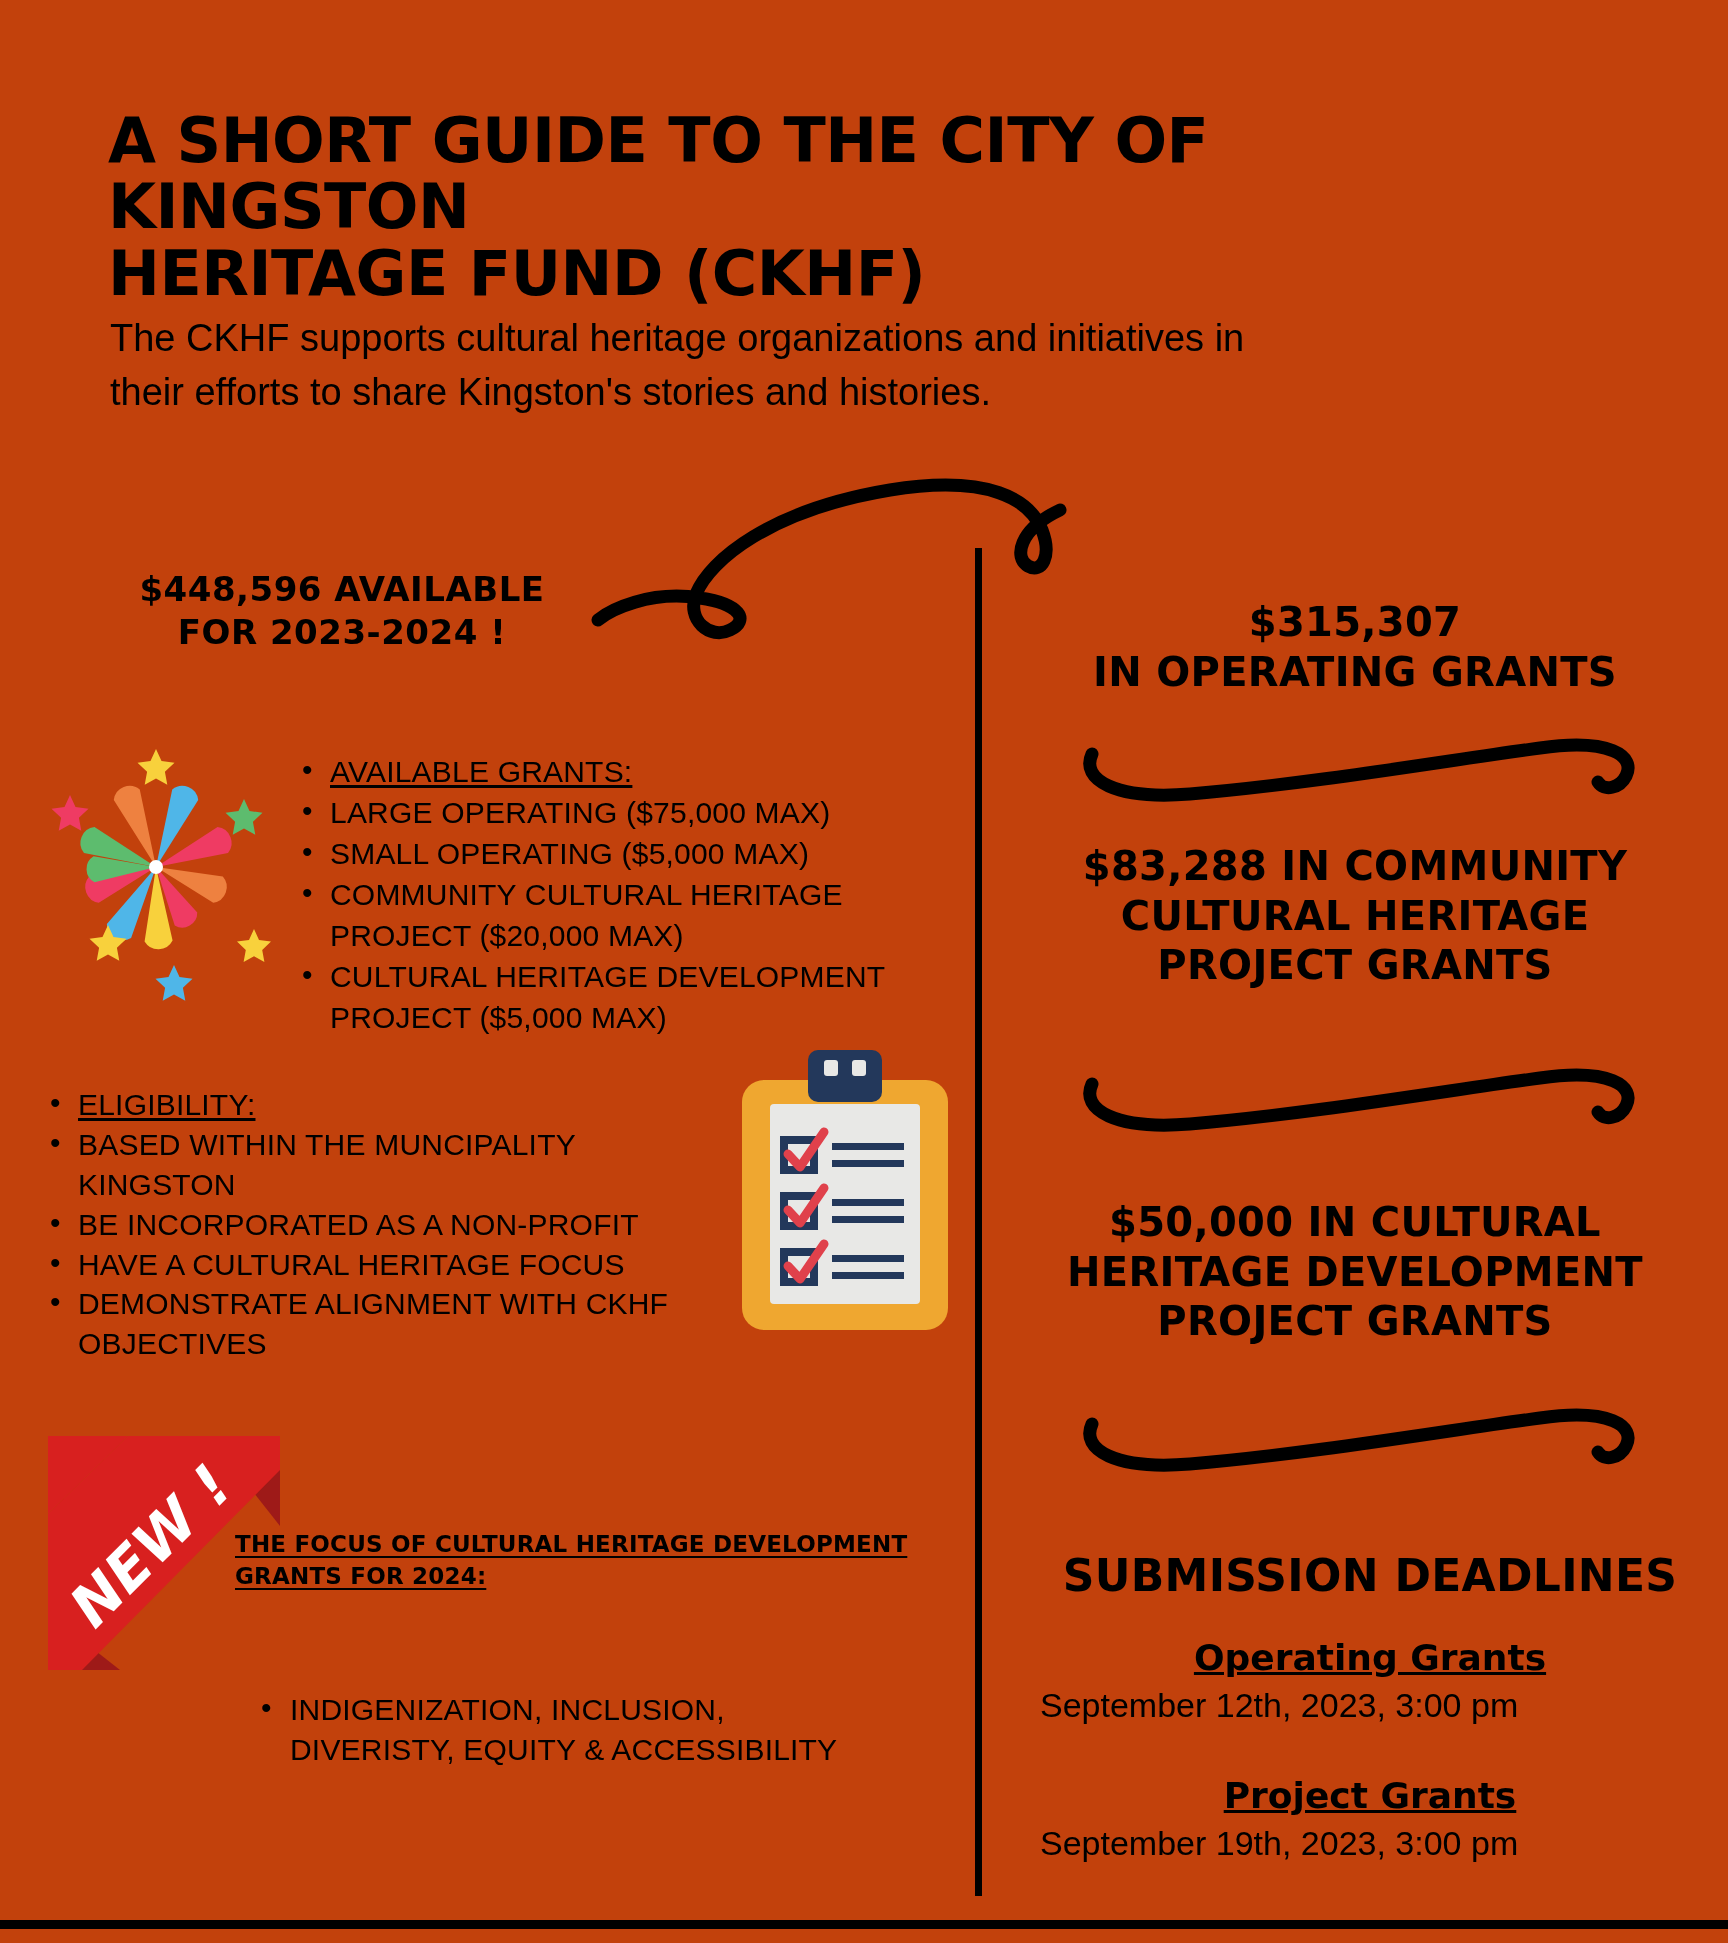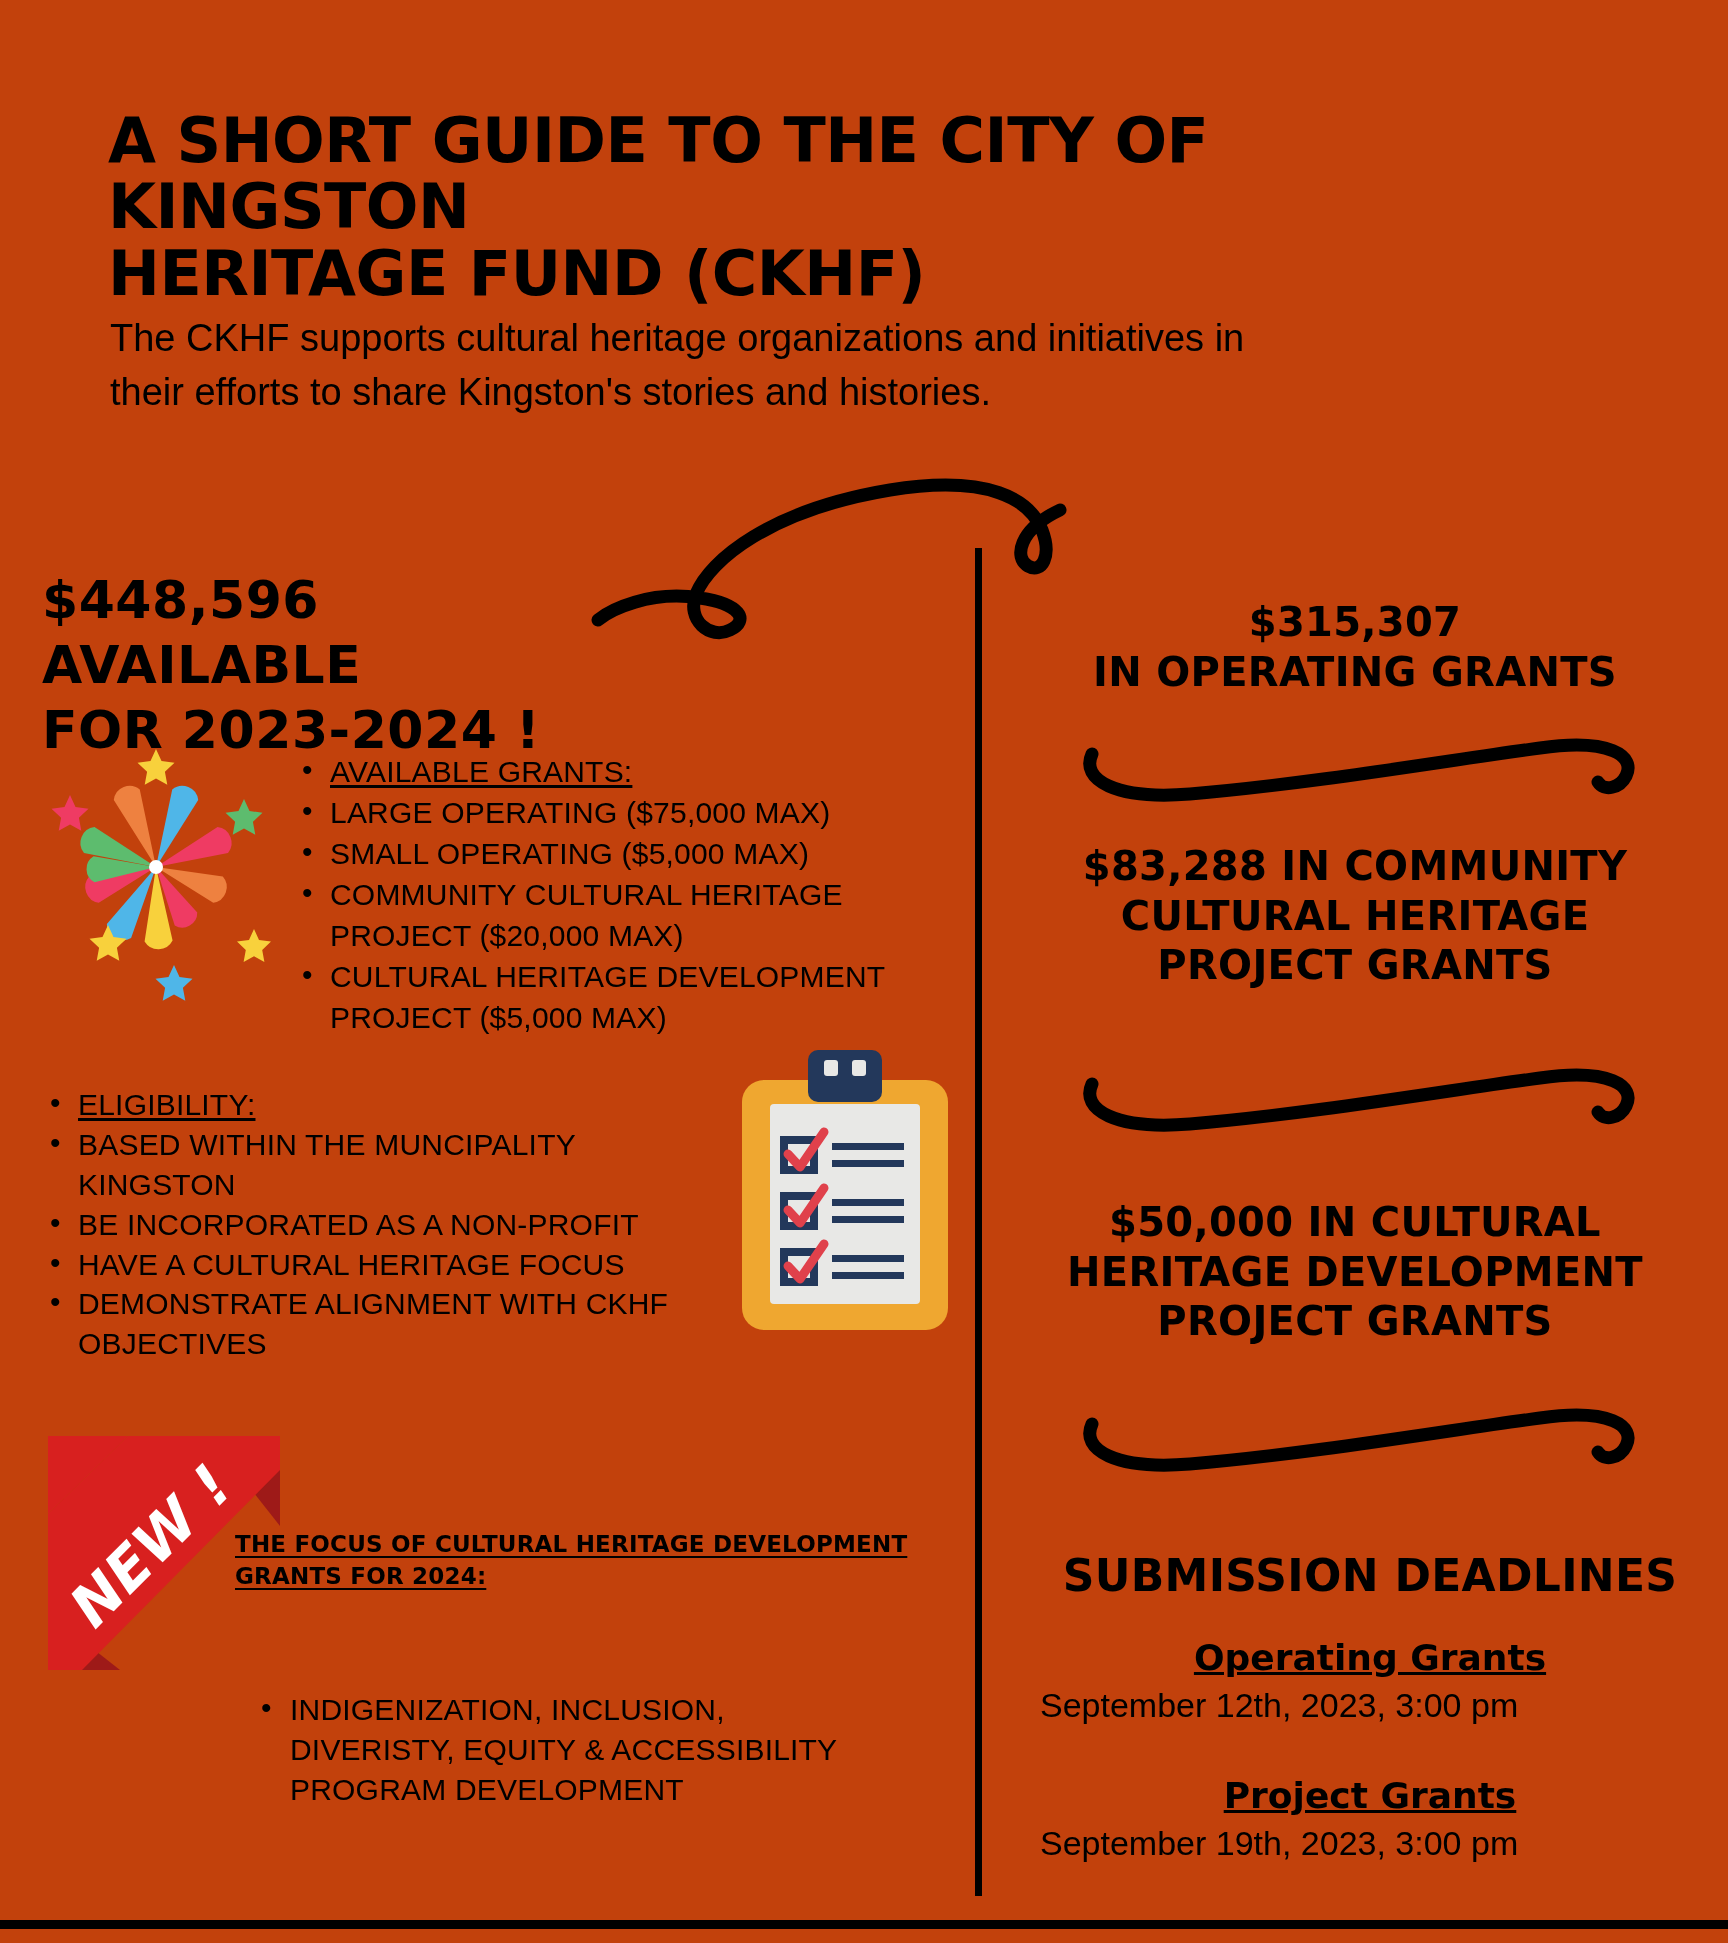--- a/index.html
+++ b/index.html
@@ -31,21 +31,22 @@
     background:#000;
   }
   .bottomline {
     position:absolute; left:0; top:1920px; width:1728px; height:9px;
     background:#000;
   }
 
   
   .avail-amount {
     position:absolute; left:42px; top:568px; width:600px;
-    font-size:52px; font-weight:bold; line-height:1.25;
+    text-align:center;
+    font-size:34px; font-weight:bold; line-height:1.25;
     letter-spacing:0.5px;
     font-family:"DejaVu Sans","Liberation Sans",sans-serif;
   }
   .loop-squiggle { position:absolute; left:590px; top:470px; width:540px; height:200px; }
 
   .burst { position:absolute; left:28px; top:712px; width:270px; height:290px; }
 
   .grants-list {
     position:absolute; left:300px; top:752px; width:600px;
     font-size:30px; line-height:1.30; letter-spacing:0.2px;
@@ -239,21 +240,20 @@
     <polygon points="88,6 240,6 240,40 42,240 8,240 8,84" fill="#D8201F"></polygon>
     <polygon points="88,6 8,84 8,6" fill="#D8201F"></polygon>
     <text x="125" y="130" fill="#ffffff" font-family="DejaVu Sans, Liberation Sans, sans-serif" font-size="58" font-weight="bold" font-style="italic" text-anchor="middle" transform="rotate(-45 125 130)">NEW !</text>
   </svg>
 
   <div class="focus-head">THE FOCUS OF CULTURAL HERITAGE DEVELOPMENT GRANTS FOR 2024:</div>
 
   <ul class="focus-list">
     <li>INDIGENIZATION, INCLUSION,</li>
     <li class="cont">DIVERISTY, EQUITY &amp; ACCESSIBILITY</li>
-    <li class="cont">PROGRAM DEVELOPMENT</li>
   </ul>
 
   <div class="rblock" id="r1">
     <div>$315,307</div>
     <div>IN OPERATING GRANTS</div>
   </div>
 
   <svg class="swirl" id="s1" viewBox="0 0 580 90">
     <path d="M22 34 C 10 60, 46 80, 120 74 C 240 64, 380 40, 470 28 C 540 18, 566 36, 556 56 C 550 68, 534 72, 528 62" fill="none" stroke="#000" stroke-width="13" stroke-linecap="round"></path>
   </svg>

